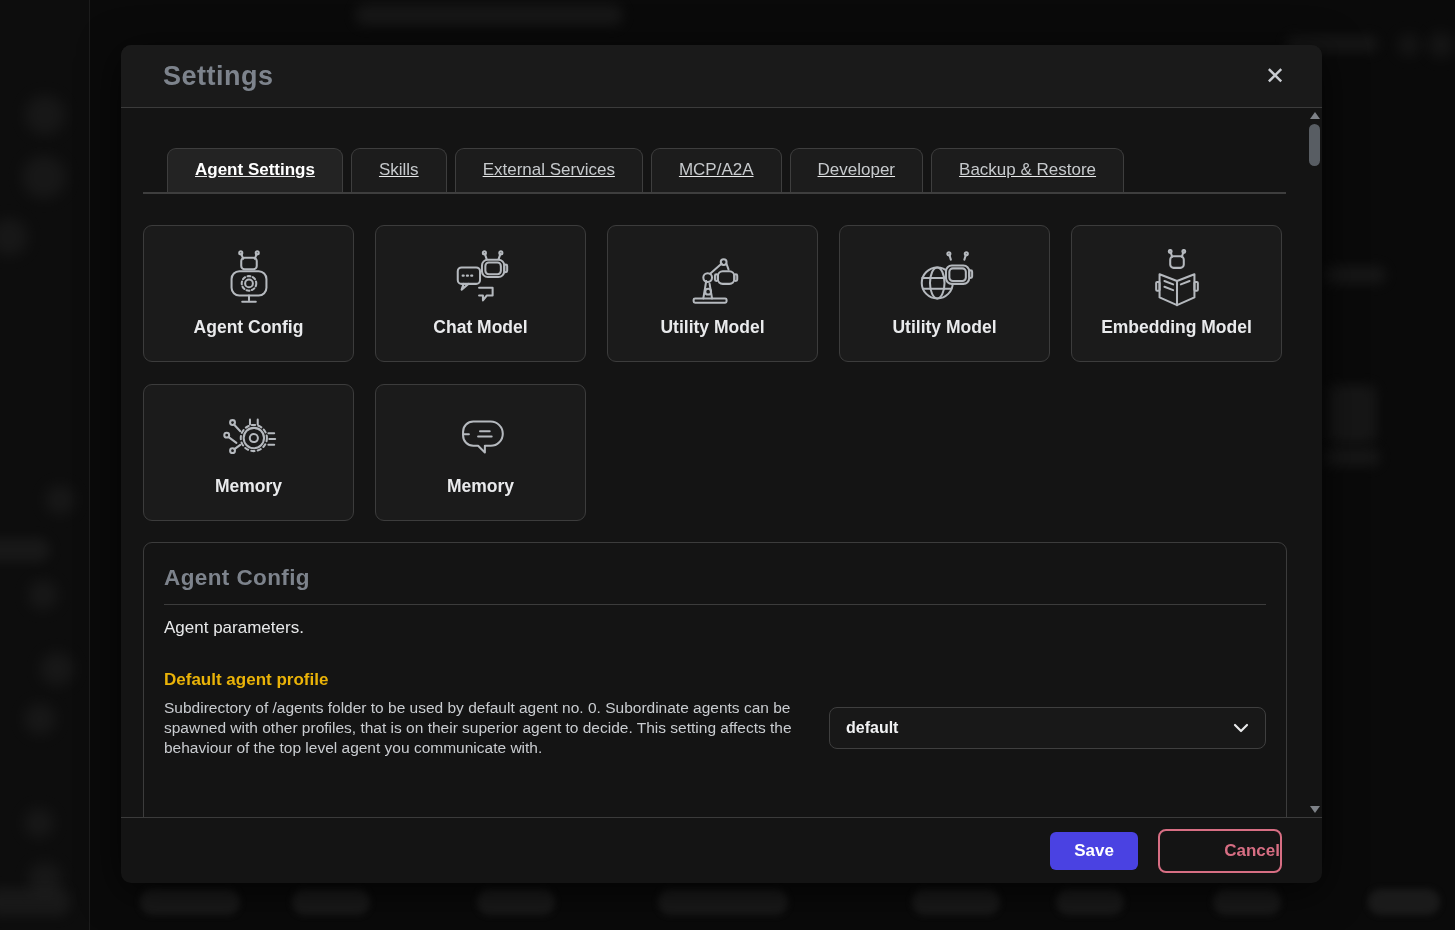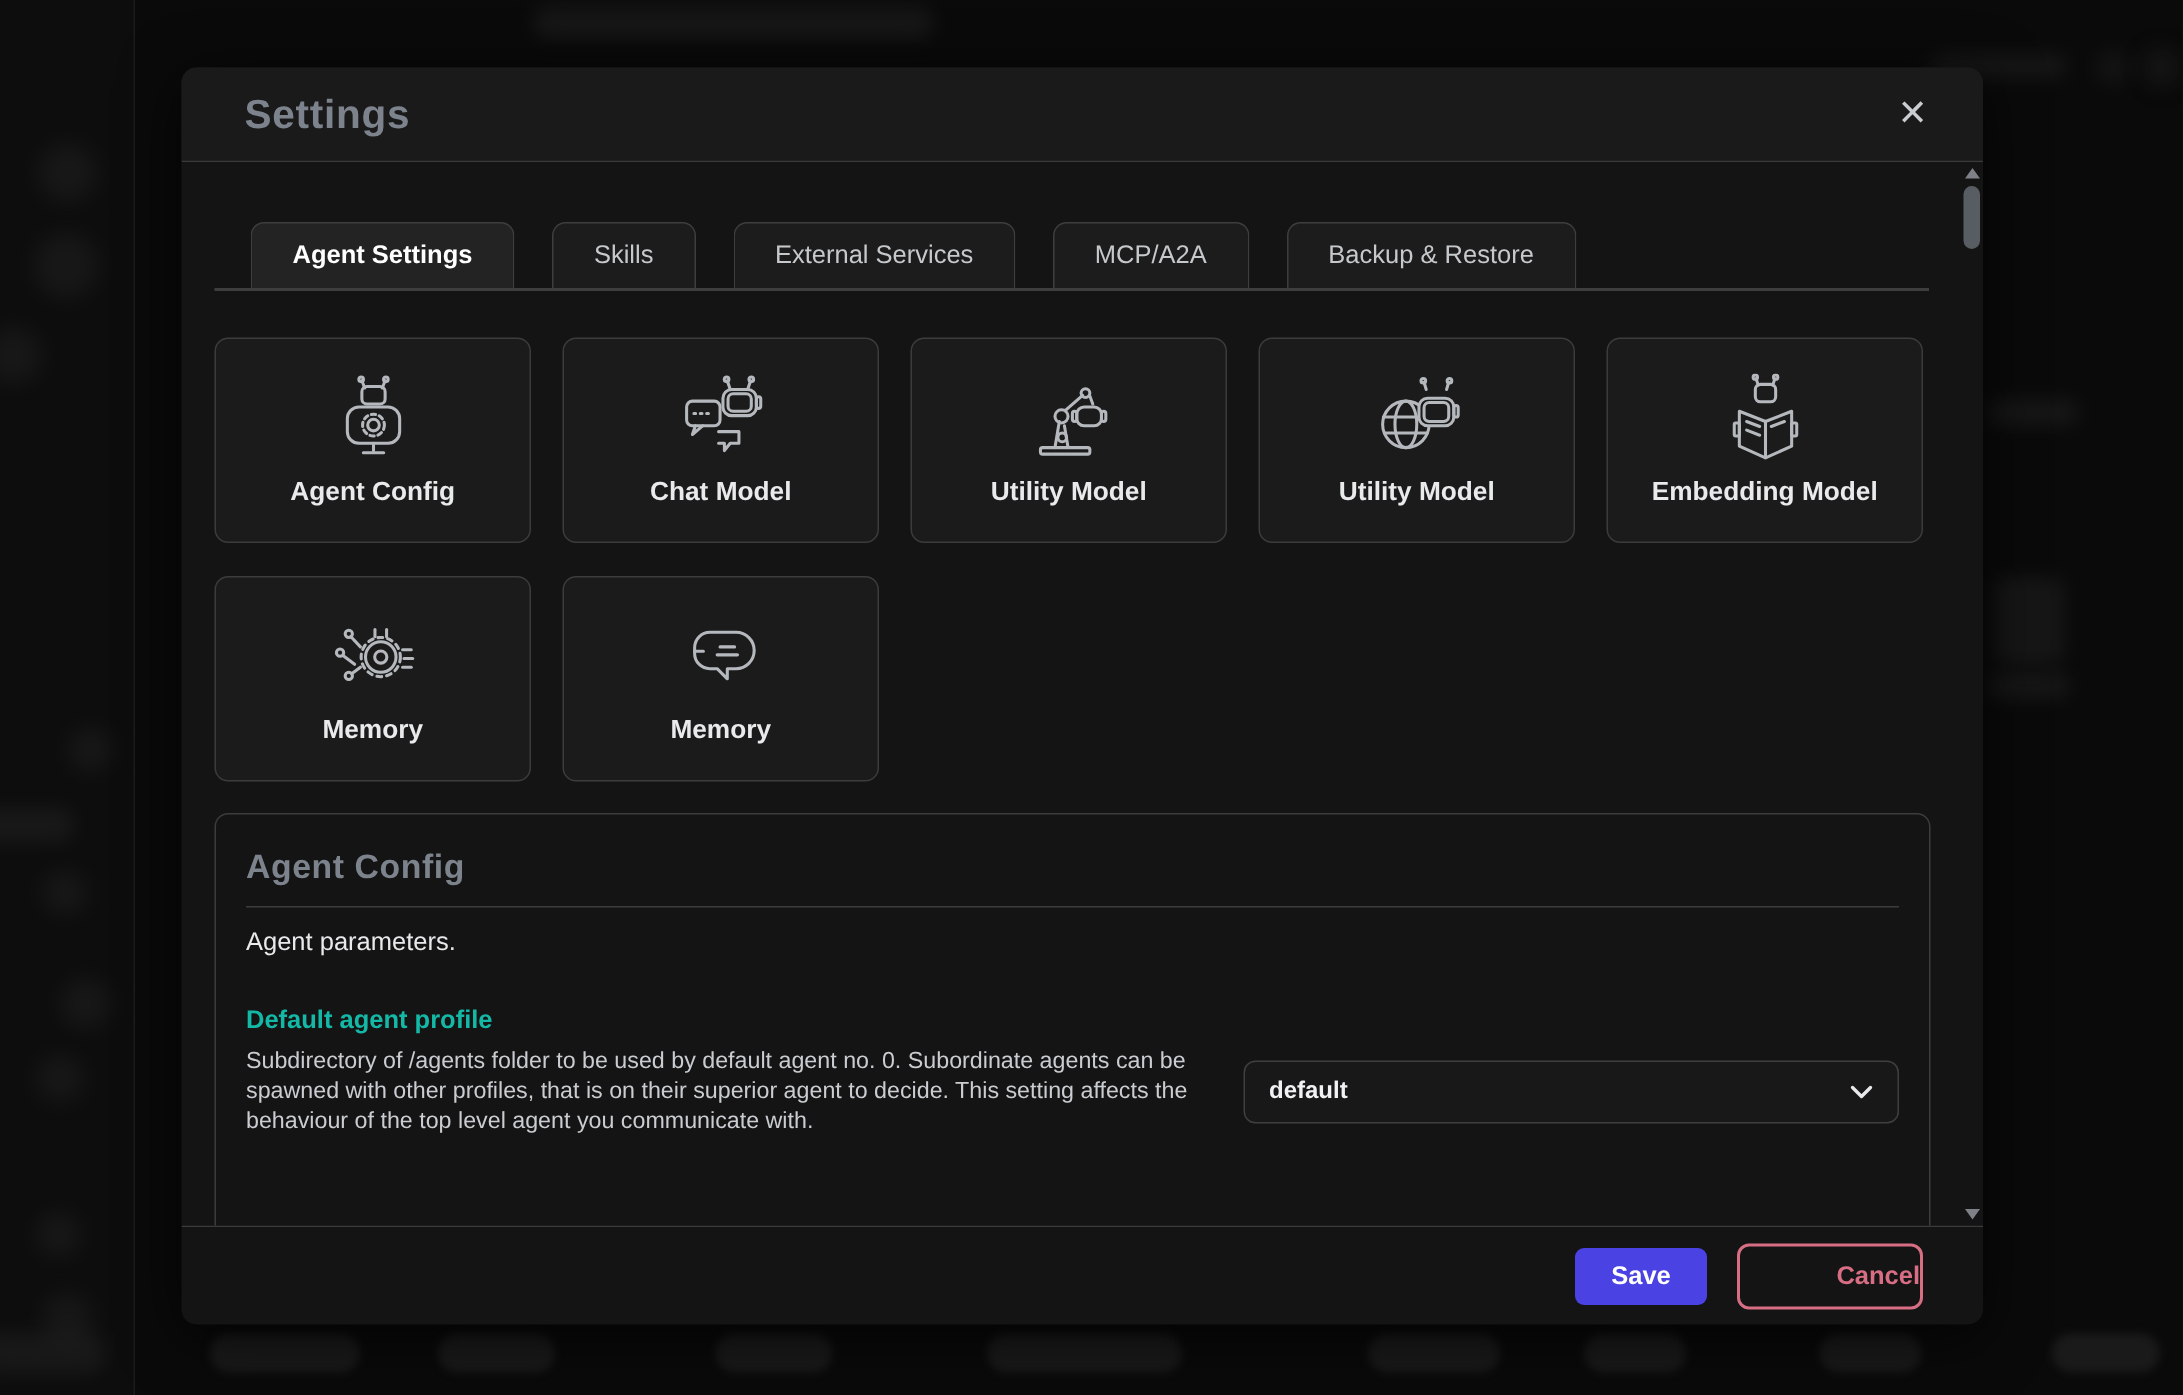--- a/index.html
+++ b/index.html
@@ -67,23 +67,24 @@
   }
   .scroll-arrow.up { top: 2px; border-bottom: 7px solid #7e8288; }
   .scroll-arrow.down { bottom: 2px; border-top: 7px solid #7e8288; }
   .scroll-thumb {
     position: absolute; left: 1px; top: 14px; width: 11px; height: 42px;
     background: #585d63; border-radius: 6px;
   }
 
   
   .tabbar {
-    display: flex; gap: 25px; align-items: center;
+    display: flex; gap: 8px; align-items: center;
     margin: 40px 22px 0 22px; padding-left: 24px;
     border-bottom: 2px solid #3e3e3e;
+    text-decoration: underline;
   }
   .tab {
     border: 1px solid #3e3e3e; border-bottom: none;
     border-radius: 9px 9px 0 0; background: #1c1c1c;
     color: #c6c9cc; font-size: 17px; padding: 11px 27px 12px;
     font-family: "Liberation Sans", sans-serif; cursor: pointer;
     white-space: nowrap;
   }
   .tab.active { background: #232323; color: #ffffff; font-weight: bold; }
 
@@ -109,21 +110,21 @@
   }
   .section-title {
     font-size: 22.5px; font-weight: bold; color: #7d838c; letter-spacing: .4px;
     padding: 4px 0 0 0;
   }
   .section-divider {
     border: none; border-top: 1px solid #3c3c3c; margin: 13px 0 0 0;
   }
   .section-subtitle { font-size: 17px; color: #e8e9ea; margin-top: 13px; }
   .field-block { margin-top: 32px; }
-  .field-label { font-size: 17px; font-weight: bold; color: #14b8a6; }
+  .field-label { font-size: 17px; font-weight: bold; color: #eab308; }
   .field-row { display: flex; margin-top: 8px; }
   .field-desc {
     width: 640px; font-size: 15.5px; line-height: 20px; color: #c9ccd0;
   }
   .select-wrap { margin-left: auto; padding-top: 9px; }
   .select-box {
     width: 437px; height: 42px; background: #181818;
     border: 1px solid #3f3f3f; border-radius: 8px; cursor: pointer;
     display: flex; align-items: center; padding: 0 16px;
     font-size: 16px; color: #f0f1f2; font-weight: bold;
@@ -194,20 +195,21 @@
     </button>
   </div>
 
   <div class="modal-body">
 
     <div class="tabbar">
       <button class="tab active">Agent Settings</button>
       <button class="tab">Skills</button>
       <button class="tab">External Services</button>
       <button class="tab">MCP/A2A</button>
+      <button class="tab">Developer</button>
       <button class="tab">Backup &amp; Restore</button>
     </div>
 
     <div class="cards-grid">
 
       <div class="card">
         <span>
           <svg width="66" height="62" viewBox="0 0 64 64" class="icon-stroke">
             <line x1="26" y1="10" x2="24" y2="5"></line>
               <circle cx="23.5" cy="4" r="1.6"></circle>

